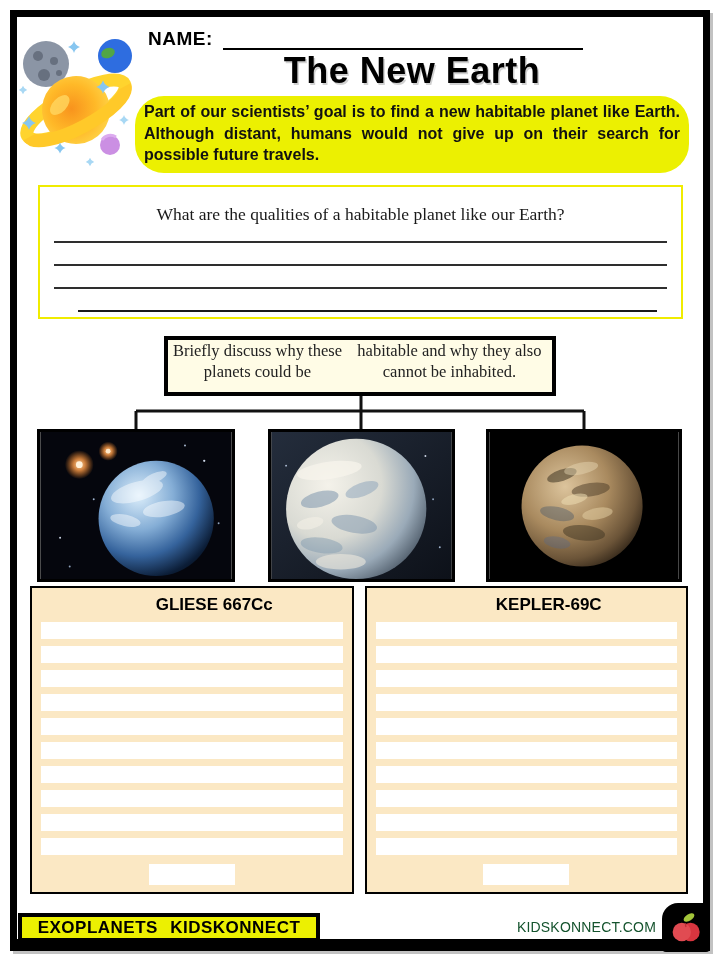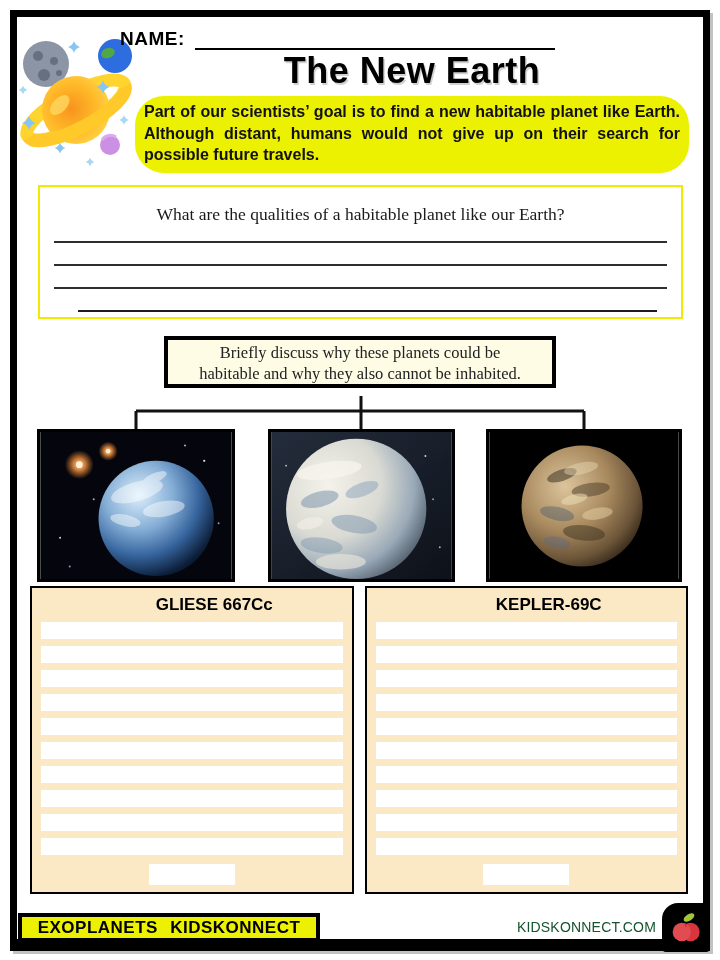--- a/index.html
+++ b/index.html
@@ -11,21 +11,21 @@
   
   .frame {
     position:absolute; left:10px; top:10px; width:700px; height:941px;
     border:7px solid #000; border-bottom-width:12px;
     box-shadow:3px 3px 0 rgba(120,120,120,.45);
     background:#fff;
   }
   
   .illustration { position:absolute; left:16px; top:28px; width:118px; height:142px; }
   
-  .name-row { position:absolute; left:120px; top:28px; width:552px; display:flex; align-items:flex-end;text-align:center; }
+  .name-row { position:absolute; left:148px; top:28px; width:552px; display:flex; align-items:flex-end;text-align:center; }
   .name-label { font-size:19px; font-weight:bold; letter-spacing:.5px; color:#000; }
   .name-line { height:20px; width:360px; margin-left:10px; border-bottom:2px solid #000; }
   .page-title {
     position:absolute; left:136px; top:50px; width:552px; text-align:center;
     font-size:36px; font-weight:bold; color:#000; letter-spacing:.5px;
     text-shadow:1.5px 1.5px 0 rgba(0,0,0,.18);
   }
   .intro {
     position:absolute; left:135px; top:96px; width:554px;
     background:var(--hl); padding:5px 9px 7px 9px;
@@ -40,23 +40,23 @@
   }
   .question-text {
     margin-top:17px; text-align:center;
     font-family:"Liberation Serif", serif; font-size:17.5px; color:#1a1a1a;
   }
   .q-lines { margin:16px 14px 0 14px; }
   .q-line { border-top:2px solid #2e2e2e; margin-bottom:21px; }
   .q-line.indent { margin-left:24px; margin-right:10px; border-top-color:#1c1c1c; }
   
   .discuss-box {
-    position:absolute; left:164px; top:336px; width:392px; height:52px;
+    position:absolute; left:164px; top:336px; width:392px; height:60px;
     border:4px solid #000; background:var(--note);
-    display:flex; flex-direction:column; justify-content:flex-end;
+    display:flex; flex-direction:row; justify-content:flex-end;
     text-align:center; font-family:"Liberation Serif", serif; font-size:16.5px;
     line-height:21px; color:#222;
   }
   
   .connector { position:absolute; left:0; top:396px; width:720px; height:34px; }
   
   .planet-img { position:absolute; top:429px; height:153px; border:3px solid #000; box-shadow:inset 0 0 0 1px #555; }
   .planet-img svg { display:block; width:100%; height:100%; }
   .img1 { left:37px;  width:198px; }
   .img2 { left:268px; width:187px; }

